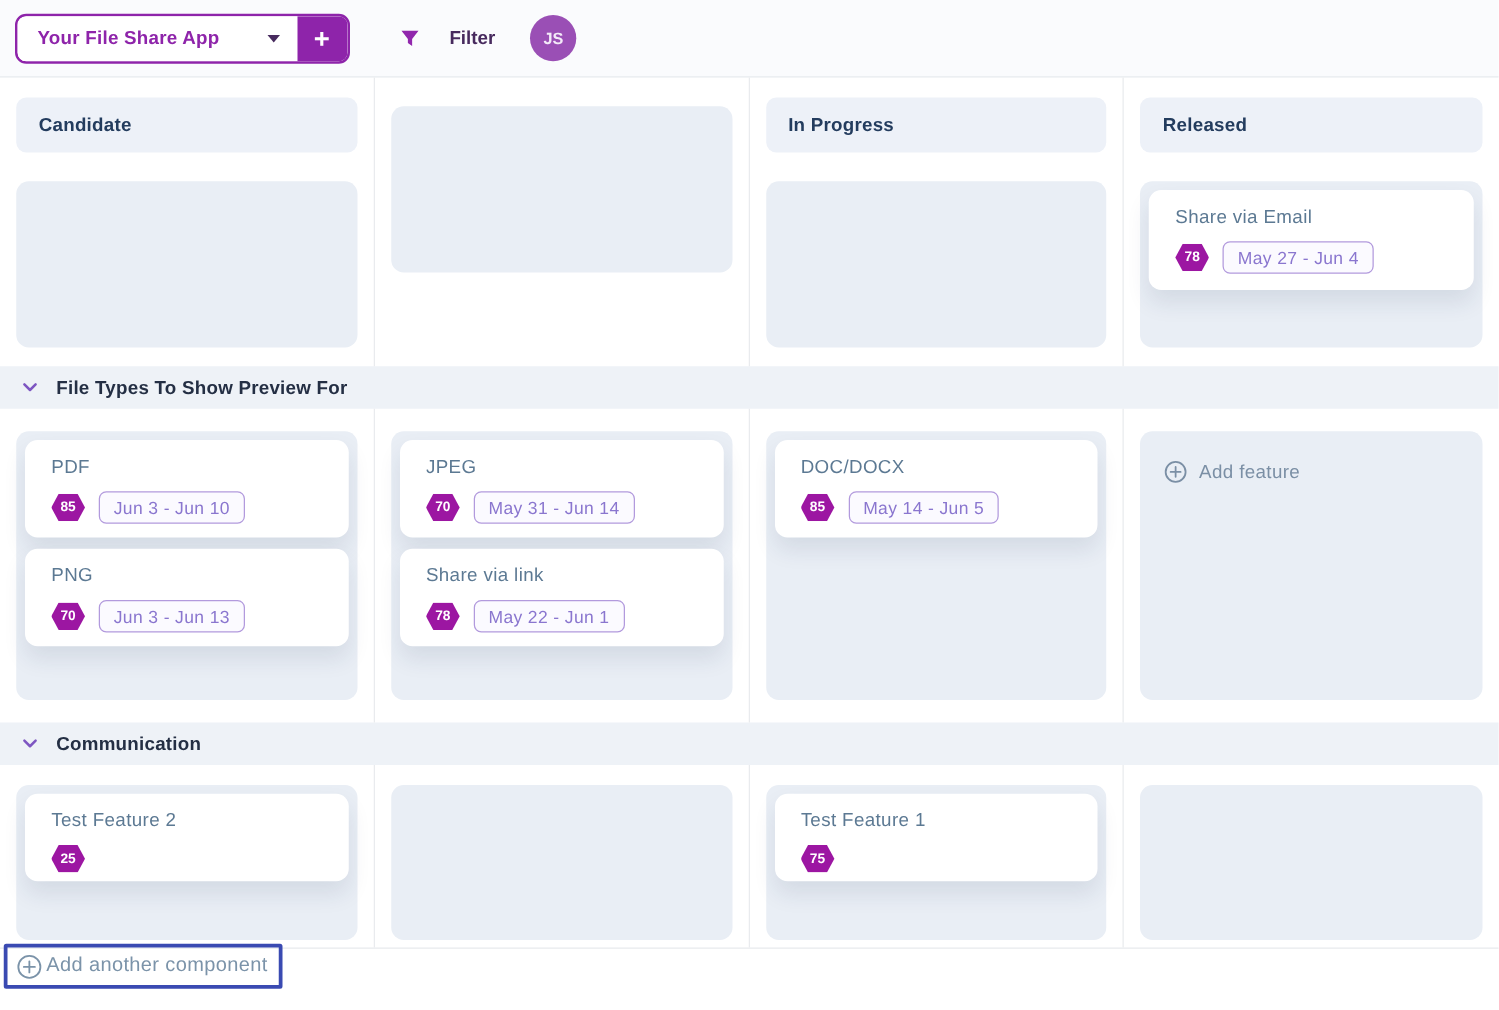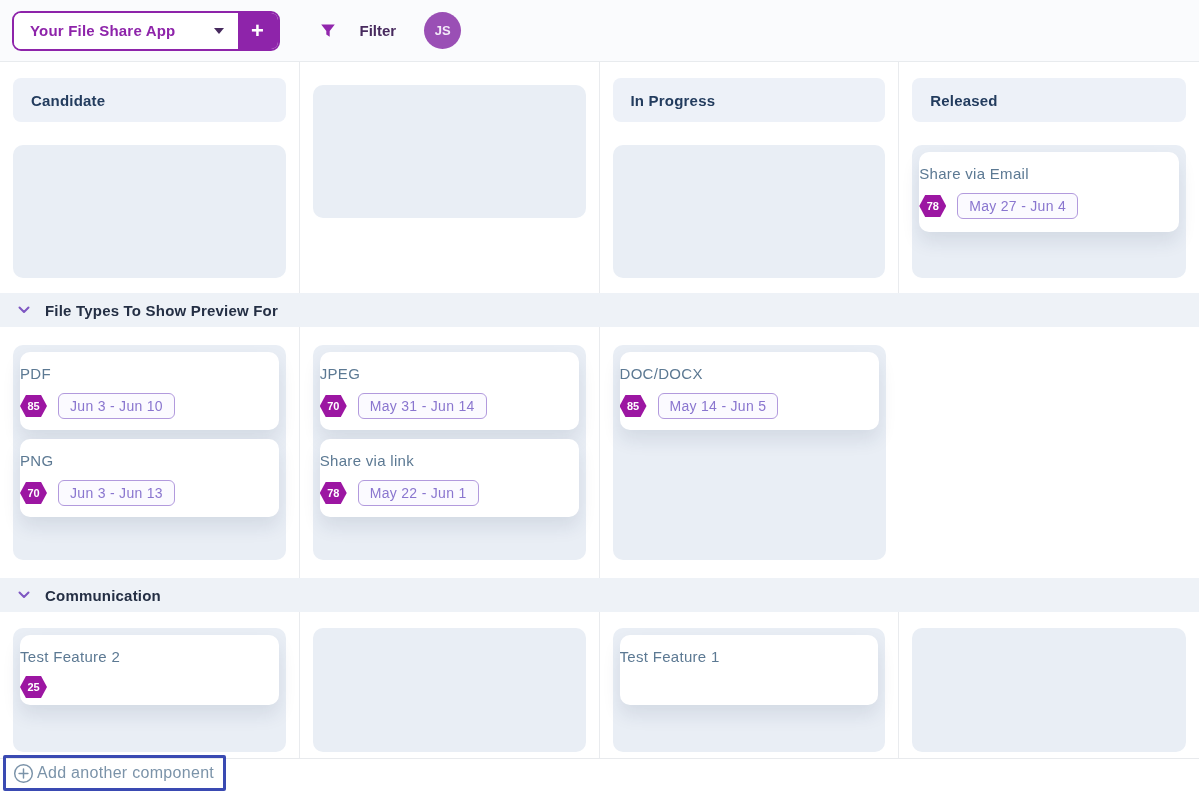--- a/index.html
+++ b/index.html
@@ -33,21 +33,21 @@
     display:flex; align-items:center; padding:0 18px; }
   .col-header span { color:#233c5e; font-size:15px; font-weight:bold; letter-spacing:.2px; }
 
   .placeholder { background:#e9eef5; border-radius:10px; padding:7px; }
   .band1 .placeholder { margin-top:23px; height:133px; margin-bottom:15px; }
   .band2 .col { padding-top:18px; padding-bottom:18px; }
   .band2 .placeholder { height:215px; }
   .band3 .col { padding-top:16px; padding-bottom:6px; }
   .band3 .placeholder { height:124px; }
 
-  .card { background:#ffffff; border-radius:10px; padding:13px 0;
+  .card { background:#ffffff; border-radius:10px; padding:13px 21px;
     box-shadow:0 10px 18px rgba(30,50,90,.10); cursor:pointer; margin-bottom:9px; }
   .card-title { color:#5c7993; font-size:15px; letter-spacing:.3px; margin-bottom:11px; white-space:nowrap; overflow:hidden; }
   .card-meta { display:flex; align-items:center; gap:11px; }
   .hex-badge { min-width:27px; height:22px; padding:0 4px; background:#9c16a2; color:#fff;
     font-size:11px; font-weight:bold; display:flex; align-items:center; justify-content:center;
     clip-path:polygon(22% 0,78% 0,100% 50%,78% 100%,22% 100%,0 50%); }
   .date-chip { border:1.5px solid #b29add; border-radius:6px; background:#fbfaff;
     color:#8a76cf; font-size:14px; padding:4px 11px; letter-spacing:.3px; white-space:nowrap; }
   .band1 .card { height:80px; }
   .band2 .card { height:78px; }
@@ -177,20 +177,33 @@
     <div class="placeholder">
       <div class="card">
         <div class="card-title">DOC/DOCX</div>
         <div class="card-meta">
           <span class="hex-badge">85</span>
           <span class="date-chip">May 14 - Jun 5</span>
         </div>
       </div>
     </div>
   </div>
+  <div class="col">
+    <div class="placeholder">
+      <button class="add-feature">
+        <span class="icon">
+          <svg width="19" height="19" viewBox="0 0 20 20">
+              <circle cx="10" cy="10" r="8.4" fill="none" stroke="#7b8fa5" stroke-width="1.5"></circle>
+              <path d="M10 5.8v8.4M5.8 10h8.4" stroke="#7b8fa5" stroke-width="1.5" stroke-linecap="round"></path>
+            </svg>
+        </span>
+        <span>Add feature</span>
+      </button>
+    </div>
+  </div>
 </div>
 
 <div class="section-bar">
   <button class="chev-btn">
     <span class="icon">
       <svg width="12" height="8" viewBox="0 0 12 8">
           <path d="M1.5 1.5l4.5 4.5 4.5-4.5" stroke="#7e57c2" stroke-width="2" fill="none" stroke-linecap="round" stroke-linejoin="round"></path>
         </svg>
     </span>
   </button>
@@ -208,20 +221,23 @@
       </div>
     </div>
   </div>
   <div class="col">
     <div class="placeholder"></div>
   </div>
   <div class="col">
     <div class="placeholder">
       <div class="card">
         <div class="card-title">Test Feature 1</div>
+        <div class="card-meta">
+          <span class="hex-badge">75</span>
+        </div>
       </div>
     </div>
   </div>
   <div class="col">
     <div class="placeholder"></div>
   </div>
 </div>
 
 <div class="footer">
   <button class="add-component">

